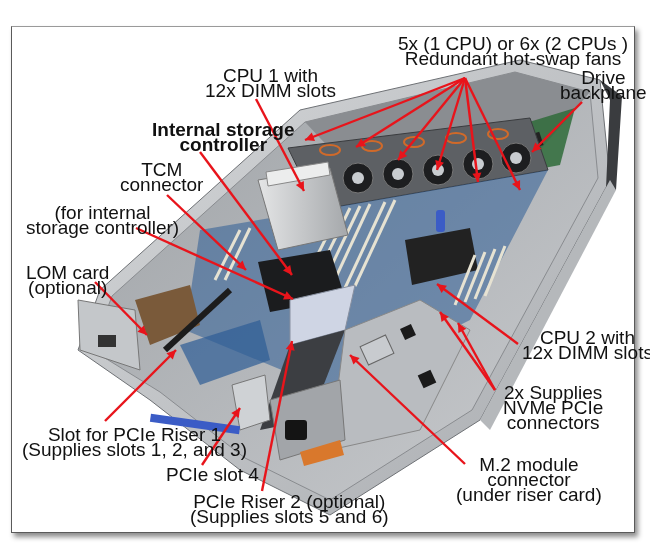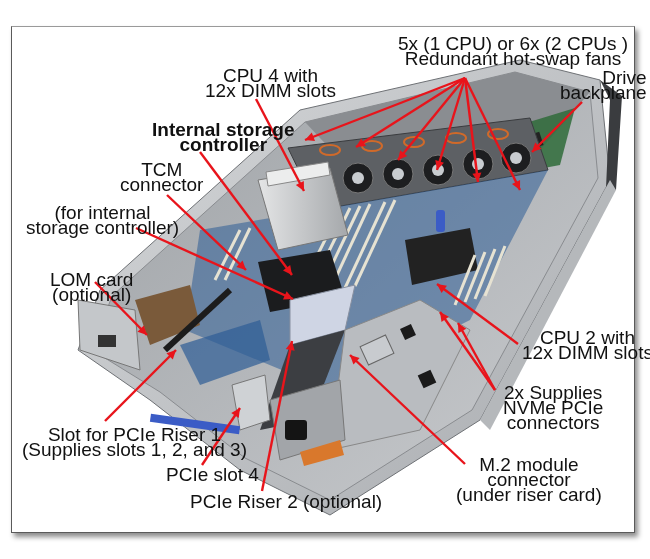--- a/index.html
+++ b/index.html
@@ -174,41 +174,41 @@
       <polygon points="240,408 231.26347190945265,412.9923017660271 238.75192455849324,417.9846035320541" fill="#e8141b"></polygon>
       <line x1="262" y1="491" x2="292" y2="341" stroke="#e8141b" stroke-width="2.4"></line>
       <polygon points="292,341 285.8223417431472,348.94270347309646 294.64756782436547,350.70774868934006" fill="#e8141b"></polygon>
     </g>
 </svg>
 
 <div class="label" style="left:398px; top:36px;">
   <span>5x (1 CPU) or 6x (2 CPUs )</span>
   <span>Redundant hot-swap fans</span>
 </div>
-<div class="label" style="left:560px; top:70px;text-align:right;">
+<div class="label" style="left:560px; top:70px;">
   <span>Drive</span>
   <span>backplane</span>
 </div>
 <div class="label" style="left:205px; top:68px;">
-  <span>CPU 4 with</span>
+  <span>CPU 1 with</span>
   <span>12x DIMM slots</span>
 </div>
 <div class="label" style="left:152px; top:122px;font-weight:bold;">
   <span>Internal storage</span>
   <span>controller</span>
 </div>
 <div class="label" style="left:120px; top:162px;">
   <span>TCM</span>
   <span>connector</span>
 </div>
 <div class="label" style="left:26px; top:205px;">
   <span>(for internal</span>
   <span>storage controller)</span>
 </div>
-<div class="label" style="left:26px; top:272px;margin-left:24px;">
+<div class="label" style="left:26px; top:265px;">
   <span>LOM card</span>
   <span>(optional)</span>
 </div>
 <div class="label" style="left:522px; top:330px;text-align:center;">
   <span>CPU 2 with</span>
   <span>12x DIMM slots</span>
 </div>
 <div class="label" style="left:503px; top:385px;">
   <span>2x Supplies</span>
   <span>NVMe PCIe</span>
@@ -221,13 +221,14 @@
 </div>
 <div class="label" style="left:22px; top:427px;">
   <span>Slot for PCIe Riser 1</span>
   <span>(Supplies slots 1, 2, and 3)</span>
 </div>
 <div class="label" style="left:166px; top:467px;">
   <span>PCIe slot 4</span>
 </div>
 <div class="label" style="left:190px; top:494px;">
   <span>PCIe Riser 2 (optional)</span>
+  <span>(Supplies slots 5 and 6)</span>
 </div>
 
 </body></html>

